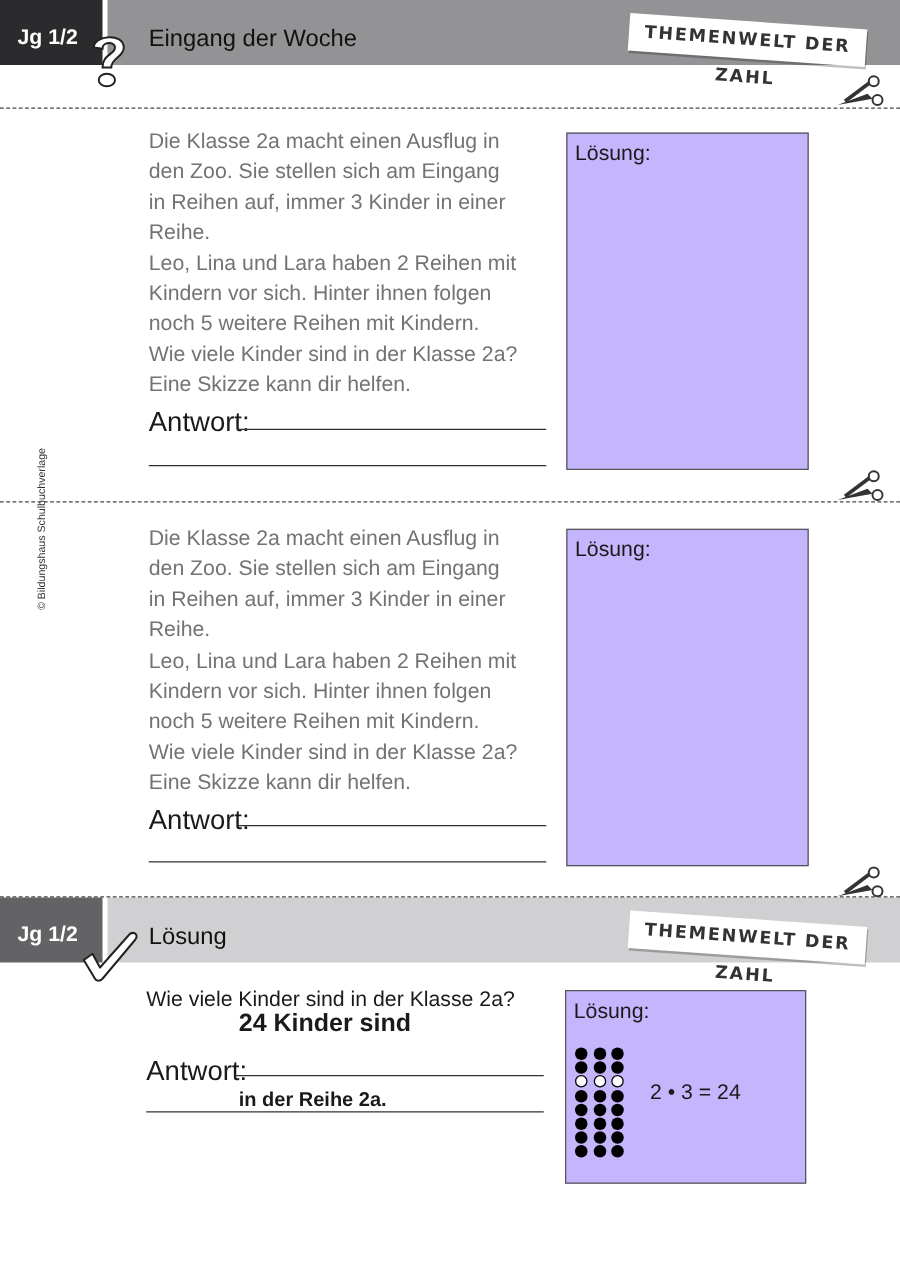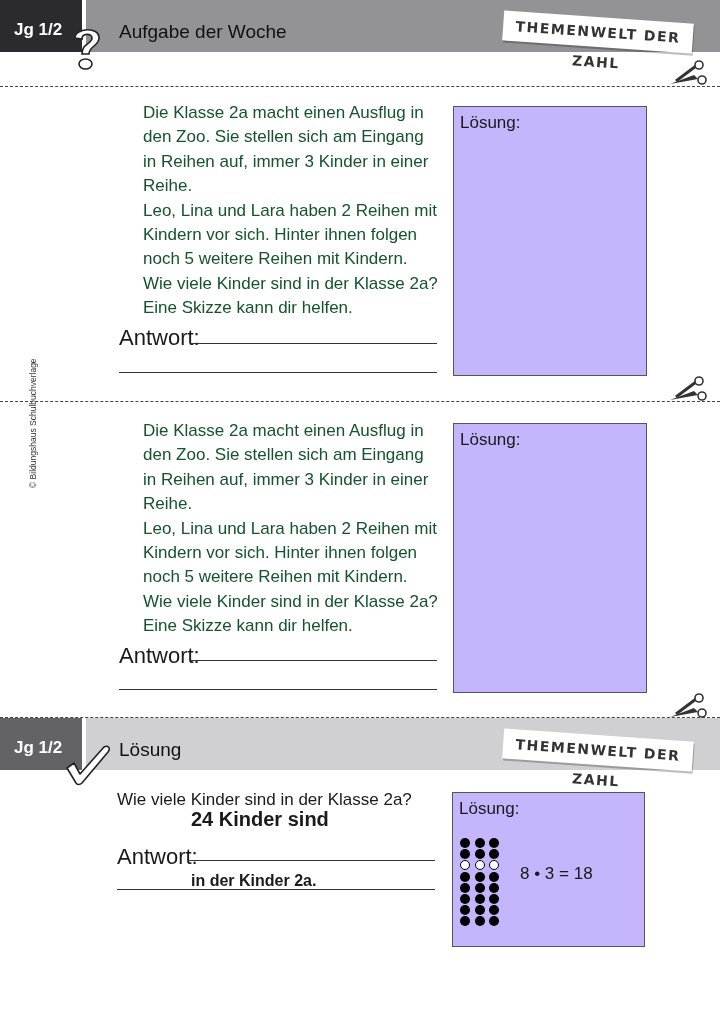--- a/index.html
+++ b/index.html
@@ -43,21 +43,21 @@
   
   .cut {
     position: absolute; left: 0; width: 720px; height: 0;
     border-top: 1.5px dashed #444;
   }
   .scissors { position: absolute; width: 42px; height: 26px; }
 
   
   .task {
     position: absolute; left: 119px; width: 330px;
-    font-size: 17px; line-height: 24.4px; color: #14532d; margin-left: 24px;
+    font-size: 17px; line-height: 24.4px; color: #737373;
   }
   .task p { margin: 0; }
   .answer-row {
     position: absolute; left: 119px; width: 318px; font-size: 22px;
   }
   .answer-line {
     position: absolute; height: 0; border-top: 1.3px solid #333;
   }
   .lbox {
     position: absolute; border: 1.3px solid #555; background: #c4b5fd;
@@ -82,21 +82,21 @@
   .sol-ans1 { position: absolute; left: 191px; top: 808px; font-size: 20px; font-weight: bold; }
   .sol-ans2 { position: absolute; left: 191px; top: 872px; font-size: 16px; font-weight: bold; }
   .equation { position: absolute; left: 520px; top: 864px; font-size: 17px; }
 </style>
 </head>
 <body>
 
 <div class="hdr hdr-top">
   <div class="tag">Jg 1/2</div>
   <div class="bar"></div>
-  <div class="title">Aufgabe der Woche</div>
+  <div class="title">Eingang der Woche</div>
 </div>
 <svg class="abs" style="left:70px;top:24px" width="34" height="50" viewBox="0 0 34 50">
   <path d="M5 14 C5 4 29 2 29 14 C29 22 19 22 19 30 L12 30 C12 19 22 20 22 14 C22 9 12 9 12 15 Z" fill="#fff" stroke="#222" stroke-width="1.6"></path>
   <ellipse cx="15.5" cy="40" rx="6.5" ry="5" fill="#fff" stroke="#222" stroke-width="1.6"></ellipse>
 </svg>
 <div class="brand" style="top:17px">THEMENWELT DER ZAHL</div>
 
 <div class="cut" style="top:86px"></div>
 <svg class="scissors" style="left:668px;top:60px" viewBox="0 0 42 26">
   <path d="M2 24 L26 15 L30 19 Z" fill="#333"></path>
@@ -166,21 +166,21 @@
 <div class="cut" style="top:717px;z-index:2"></div>
 <svg class="abs" style="left:64px;top:744px" width="48" height="42" viewBox="0 0 48 42">
   <path d="M3 24 L10 19 L16 30 L40 3 C44 1 47 4 44 8 L18 39 C16 41 13 41 12 39 Z" fill="#fff" stroke="#222" stroke-width="1.6" stroke-linejoin="round"></path>
 </svg>
 <div class="brand" style="top:735px">THEMENWELT DER ZAHL</div>
 
 <div class="sol-q">Wie viele Kinder sind in der Klasse 2a?</div>
 <div class="answer-row" style="left:117px;top:844px">Antwort:</div>
 <div class="sol-ans1">24 Kinder sind</div>
 <div class="answer-line" style="left:188px;top:860px;width:247px"></div>
-<div class="sol-ans2">in der Kinder 2a.</div>
+<div class="sol-ans2">in der Reihe 2a.</div>
 <div class="answer-line" style="left:117px;top:889px;width:318px"></div>
 
 <div class="lbox" style="left:452px;top:792px;width:193px;height:155px">
   <span class="lbl">Lösung:</span>
 </div>
 
 <div class="dots" id="dot-grid">
     <div class="dot" style="left: 0px; top: 0px;"></div>
     <div class="dot" style="left: 14.5px; top: 0px;"></div>
     <div class="dot" style="left: 29px; top: 0px;"></div>
@@ -199,13 +199,13 @@
     <div class="dot" style="left: 0px; top: 56px;"></div>
     <div class="dot" style="left: 14.5px; top: 56px;"></div>
     <div class="dot" style="left: 29px; top: 56px;"></div>
     <div class="dot" style="left: 0px; top: 67.2px;"></div>
     <div class="dot" style="left: 14.5px; top: 67.2px;"></div>
     <div class="dot" style="left: 29px; top: 67.2px;"></div>
     <div class="dot" style="left: 0px; top: 78.4px;"></div>
     <div class="dot" style="left: 14.5px; top: 78.4px;"></div>
     <div class="dot" style="left: 29px; top: 78.4px;"></div>
   </div>
-<div class="equation">8 • 3 = 18</div>
+<div class="equation">2 • 3 = 24</div>
 
 </body></html>

